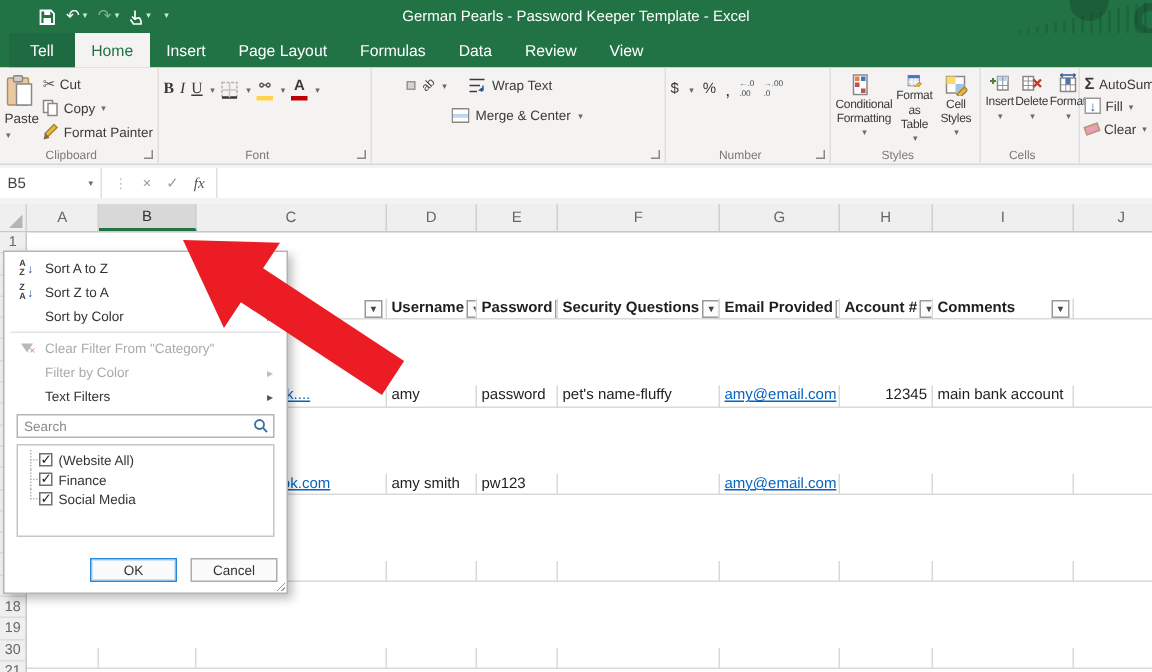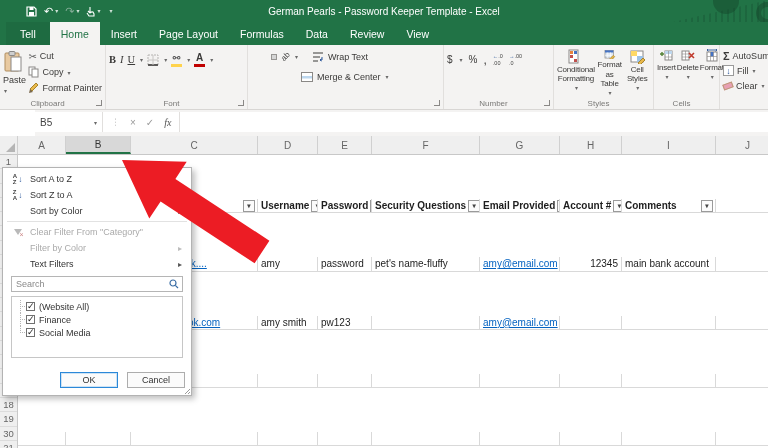--- a/index.html
+++ b/index.html
@@ -89,21 +89,21 @@
   .g-cells .bigbtn .lbl { font-size:8px; }
 
   
   .g-edit { flex:1; border-right:none; }
   .edit-row { display:flex; align-items:center; gap:3px; height:15px; font-size:9px; }
   .sigma { font-size:11px; font-weight:bold; }
   .fill-ic { color:#2b579a; font-size:9px; border:1px solid #9a9a9a; width:11px; height:11px; display:flex; align-items:center; justify-content:center; background:#fff; }
   .eraser { width:10px; height:6px; background:#e8a0b4; border:1px solid #b97; transform:rotate(-20deg); }
 
   
-  .fbar { position:absolute; top:110px; left:0; right:0; height:26px; background:#f4f3f2; z-index:5;margin-left:35px; }
+  .fbar { position:absolute; top:110px; left:0; right:0; height:26px; background:#f4f3f2; z-index:5; }
   .fbar-inner { position:absolute; top:2px; bottom:4px; left:0; right:0; background:#fff; display:flex; align-items:center; font-size:10px; color:#444; }
   .namebox { width:68px; height:100%; display:flex; align-items:center; justify-content:space-between; padding:0 5px; border-right:1px solid #e1dfdd; }
   .fbtns { display:flex; align-items:center; gap:10px; padding:0 8px; color:#9a9a9a; border-right:1px solid #e1dfdd; height:100%; }
   .fbtns .dots { color:#c0c0c0; font-size:9px; }
   .fx { font-style:italic; color:#555; font-family:"Liberation Serif", serif; }
   .formula-field { flex:1; height:100%; }
 
   
   .sheet { position:absolute; top:136px; left:0; right:0; bottom:0; background:#fff; overflow:hidden; z-index:1; }
   .colheads { display:flex; height:19px; background:#efefef; border-bottom:1px solid #c8c8c8; font-size:10px; color:#666; }

